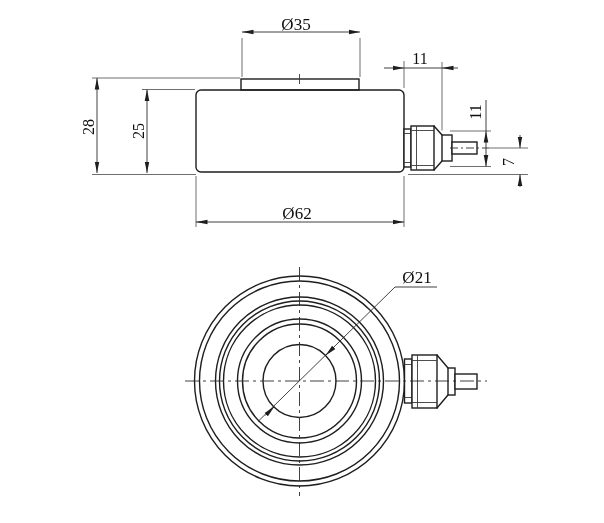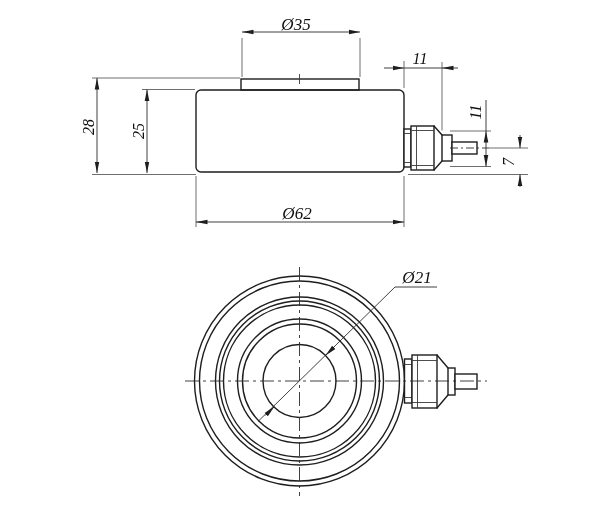--- a/index.html
+++ b/index.html
@@ -1,16 +1,16 @@
 <!DOCTYPE html>
 <html><head>
 <meta charset="utf-8">
 <style>
   html,body{margin:0;padding:0;background:#fff;}
-  .page{width:604px;height:523px;background:#ffffff;position:relative;overflow:hidden;font-style:italic;}
+  .page{width:604px;height:523px;background:#ffffff;position:relative;overflow:hidden;}
   svg{display:block;}
   .obj{stroke:#1e1e1e;stroke-width:1.4;fill:none;stroke-linecap:round;}
   .objf{stroke:#1e1e1e;stroke-width:1.4;fill:#ffffff;}
   .thin{stroke:#3a3a3a;stroke-width:0.9;fill:none;}
   .dim{stroke:#2b2b2b;stroke-width:0.9;fill:none;}
   .ext{stroke:#4a4a4a;stroke-width:0.8;fill:none;}
   .cl{stroke:#2b2b2b;stroke-width:0.9;fill:none;stroke-dasharray:14 4 3 4;}
   .cls{stroke:#2b2b2b;stroke-width:0.9;fill:none;stroke-dasharray:8 3 2 3;}
   text{font-family:"Liberation Serif","DejaVu Serif",serif;font-size:16px;fill:#101010;}
   .dia{font-size:17px;}

